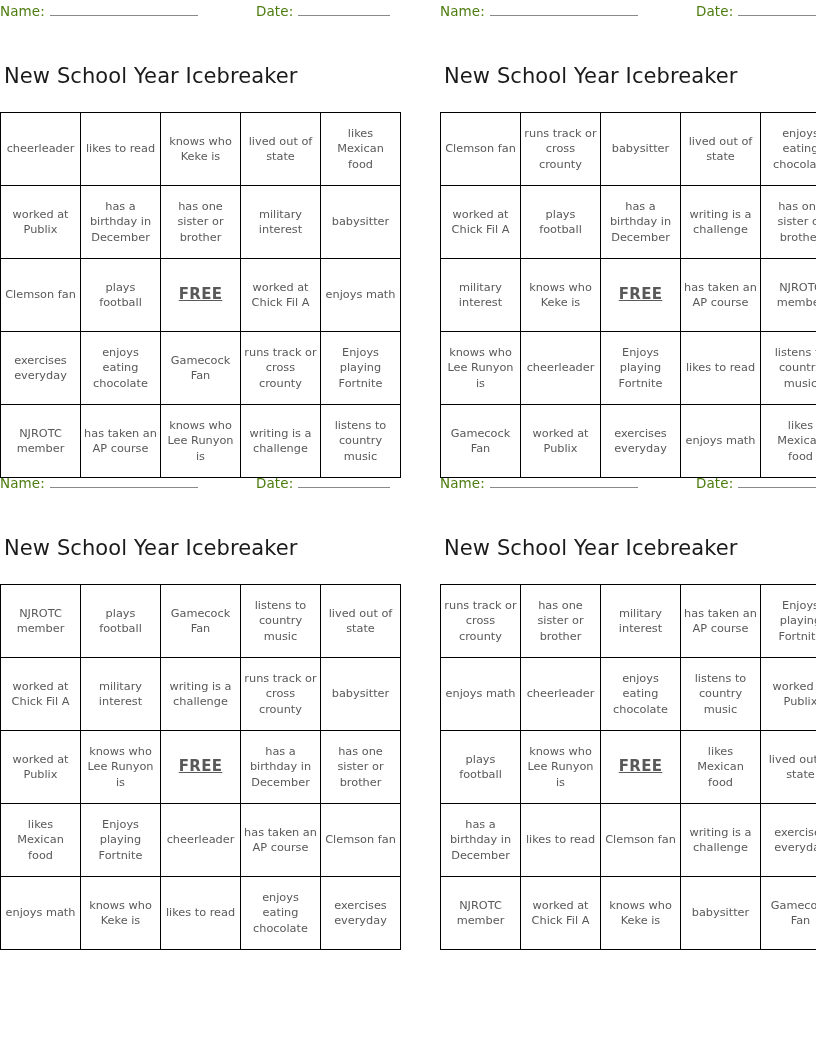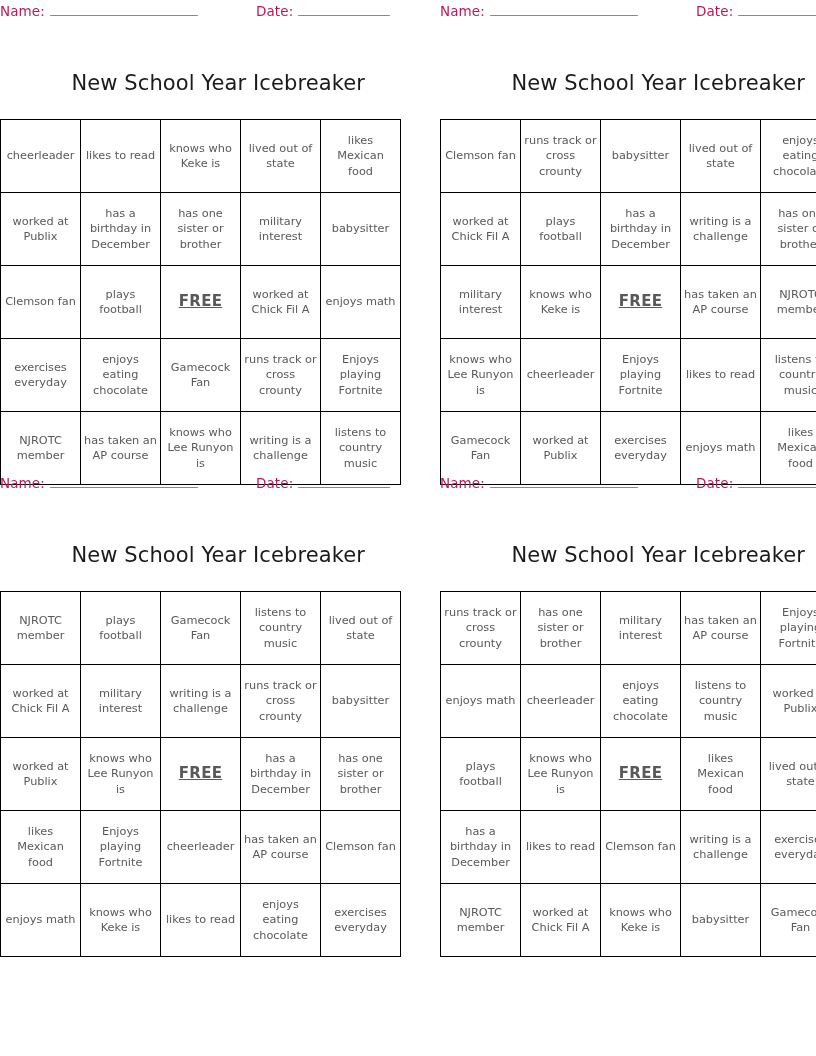--- a/index.html
+++ b/index.html
@@ -30,21 +30,21 @@
   .card-tl { left: 0px;   top: 0px; }
   .card-tr { left: 440px; top: 0px; }
   .card-bl { left: 0px;   top: 472px; }
   .card-br { left: 440px; top: 472px; }
 
   
   .meta-row {
     position: relative;
     height: 26px;
     font-size: 13.5px;
-    color: #be185d;
+    color: #4d7c0f;
     white-space: nowrap;
   }
   .meta-name {
     position: absolute;
     left: 0px;
     top: 2px;
   }
   .meta-date {
     position: absolute;
     left: 256px;
@@ -56,25 +56,25 @@
     border-bottom: 1px solid #8a8a8a;
     vertical-align: baseline;
     margin-left: 5px;
     height: 13px;
   }
   .rule-name { width: 148px; }
   .rule-date { width: 92px; }
 
   
   .card-title {
-    text-align: right;
+    text-align: left;
     font-size: 21px;
     color: #1a1a1a;
     font-weight: normal;
-    margin: 11px;
+    margin: 4px;
     padding-top: 29px;
     padding-bottom: 0;
     letter-spacing: 0.1px;
     height: 34px;
     line-height: 34px;
   }
 
   
   .bingo-grid {
     margin-top: 19px;

